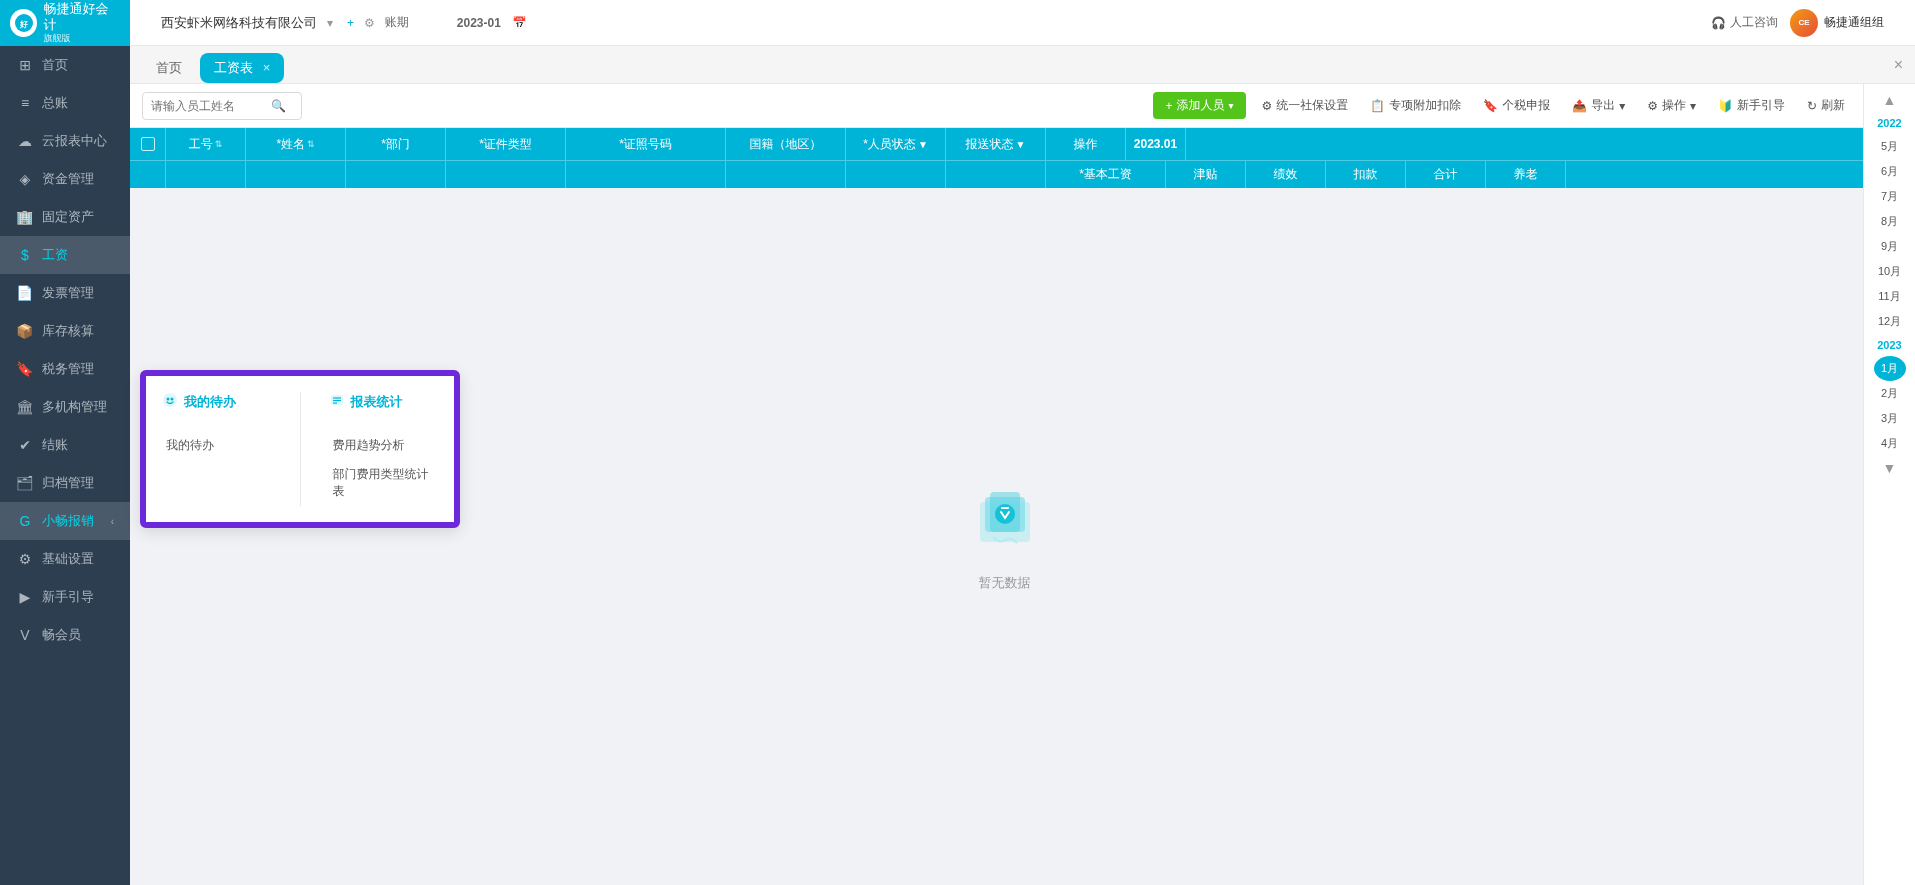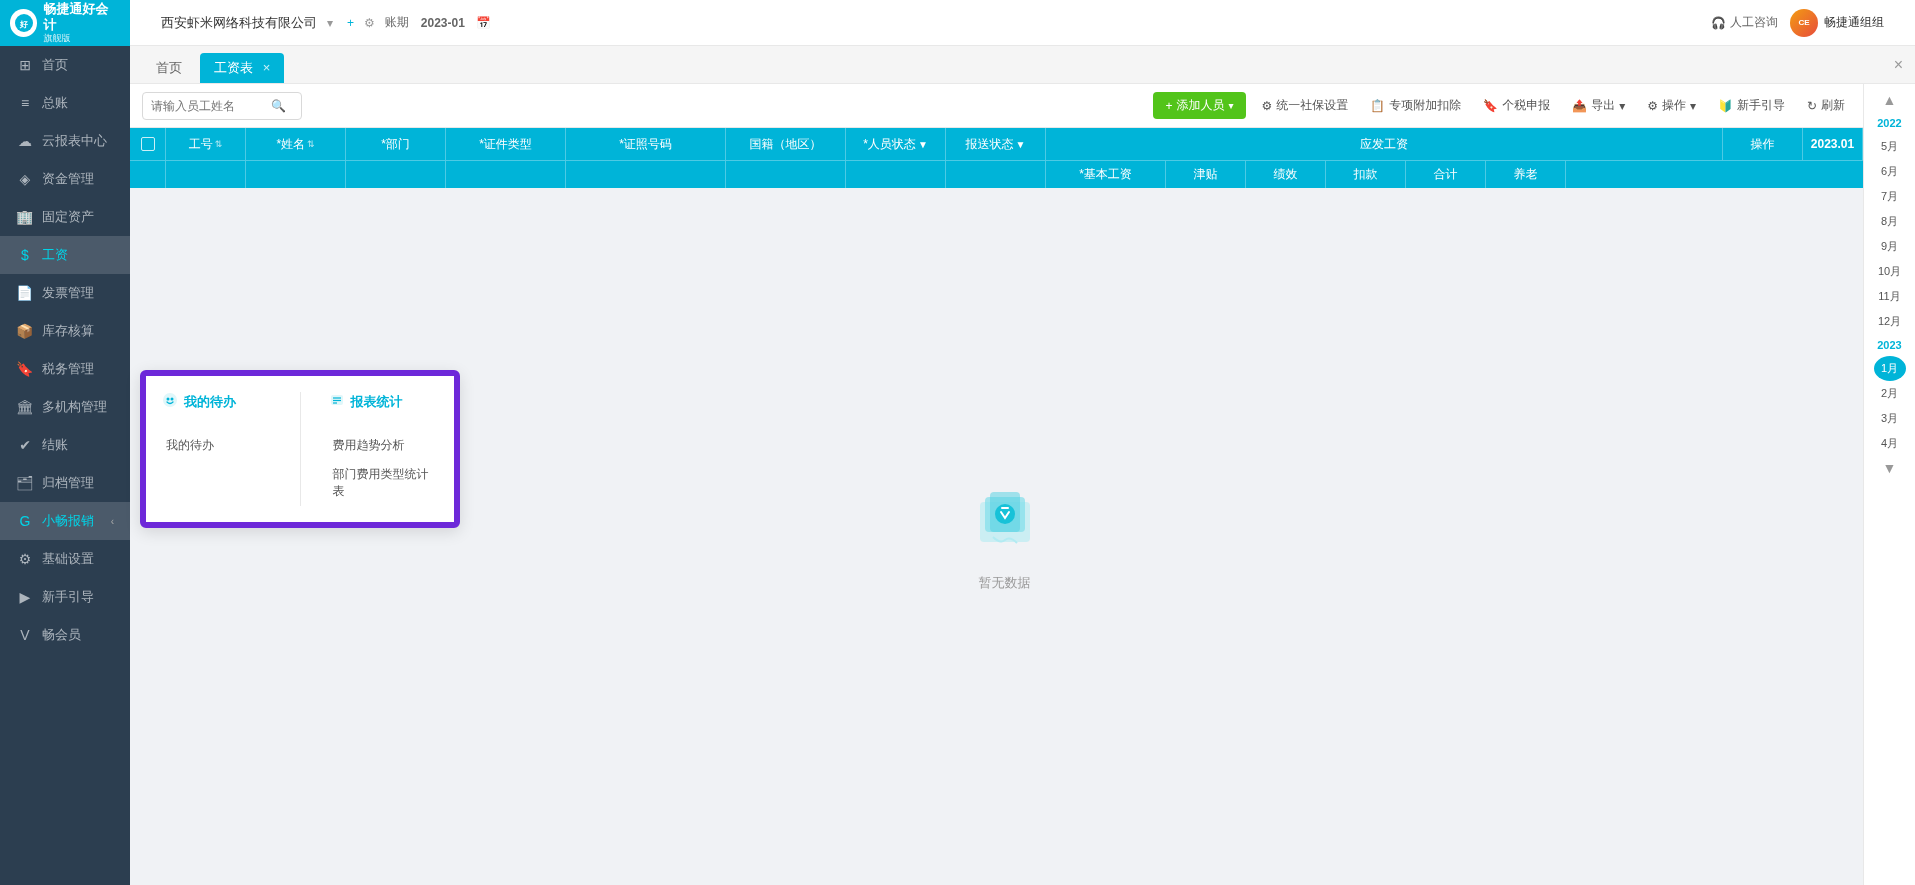--- a/index.html
+++ b/index.html
@@ -30,21 +30,21 @@
       border-radius: 50%;
       display: flex;
       align-items: center;
       justify-content: center;
       color: #00b4d8;
       font-weight: bold;
       font-size: 11px;
     }
     .sidebar-logo .logo-text {
       font-size: 13px;
-      font-weight: bold;
+      font-weight: normal;
       color: #fff;
       line-height: 1.2;
     }
     .sidebar-logo .logo-sub {
       font-size: 9px;
       color: rgba(255,255,255,0.8);
     }
     .sidebar-nav {
       flex: 1;
       display: flex;
@@ -143,20 +143,21 @@
       padding: 6px 14px;
       font-size: 13px;
       cursor: pointer;
       border-radius: 4px 4px 0 0;
       color: #666;
       background: transparent;
     }
     .tab.active {
       background: #00b4d8;
       color: #fff;
+      border-radius: 8px;
     }
     .tab .tab-close {
       margin-left: 6px;
       cursor: pointer;
       opacity: 0.8;
     }
     .top-right-x {
       position: absolute;
       right: 12px;
       top: 50%;
@@ -487,21 +488,21 @@
 
 <div class="main-content">
 
   <div class="topbar">
     <span class="company-name">西安虾米网络科技有限公司</span>
     <span style="color:#999;cursor:pointer;">▾</span>
     <span style="color:#00b4d8;cursor:pointer;margin-left:4px;">+</span>
     <span style="color:#999;cursor:pointer;">⚙</span>
     <span class="period">
       <span>账期</span>
-      <span style="font-weight:bold;">2023-01</span>
+      <span style="font-weight:bold;margin-left:36px;">2023-01</span>
       <span style="cursor:pointer;">📅</span>
     </span>
     <div class="topbar-right">
       <div class="help-btn">
         <span>🎧</span>
         <span>人工咨询</span>
       </div>
       <div class="user-area">
         <div class="user-avatar">
           <span style="font-size:8px;">CE</span>
@@ -596,23 +597,20 @@
             <div class="th col-country">
               <span>国籍（地区）</span>
             </div>
             <div class="th col-status">
               <span>*人员状态</span>
               <span class="filter-icon">▼</span>
             </div>
             <div class="th col-send">
               <span>报送状态</span>
               <span class="filter-icon">▼</span>
-            </div>
-            <div class="th col-salary-group">
-              <span>应发工资</span>
             </div>
             <div class="th col-action">
               <span>操作</span>
             </div>
             <div class="th col-date">
               <span>2023.01</span>
             </div>
           </div>
 
           <div class="table-subheader">

